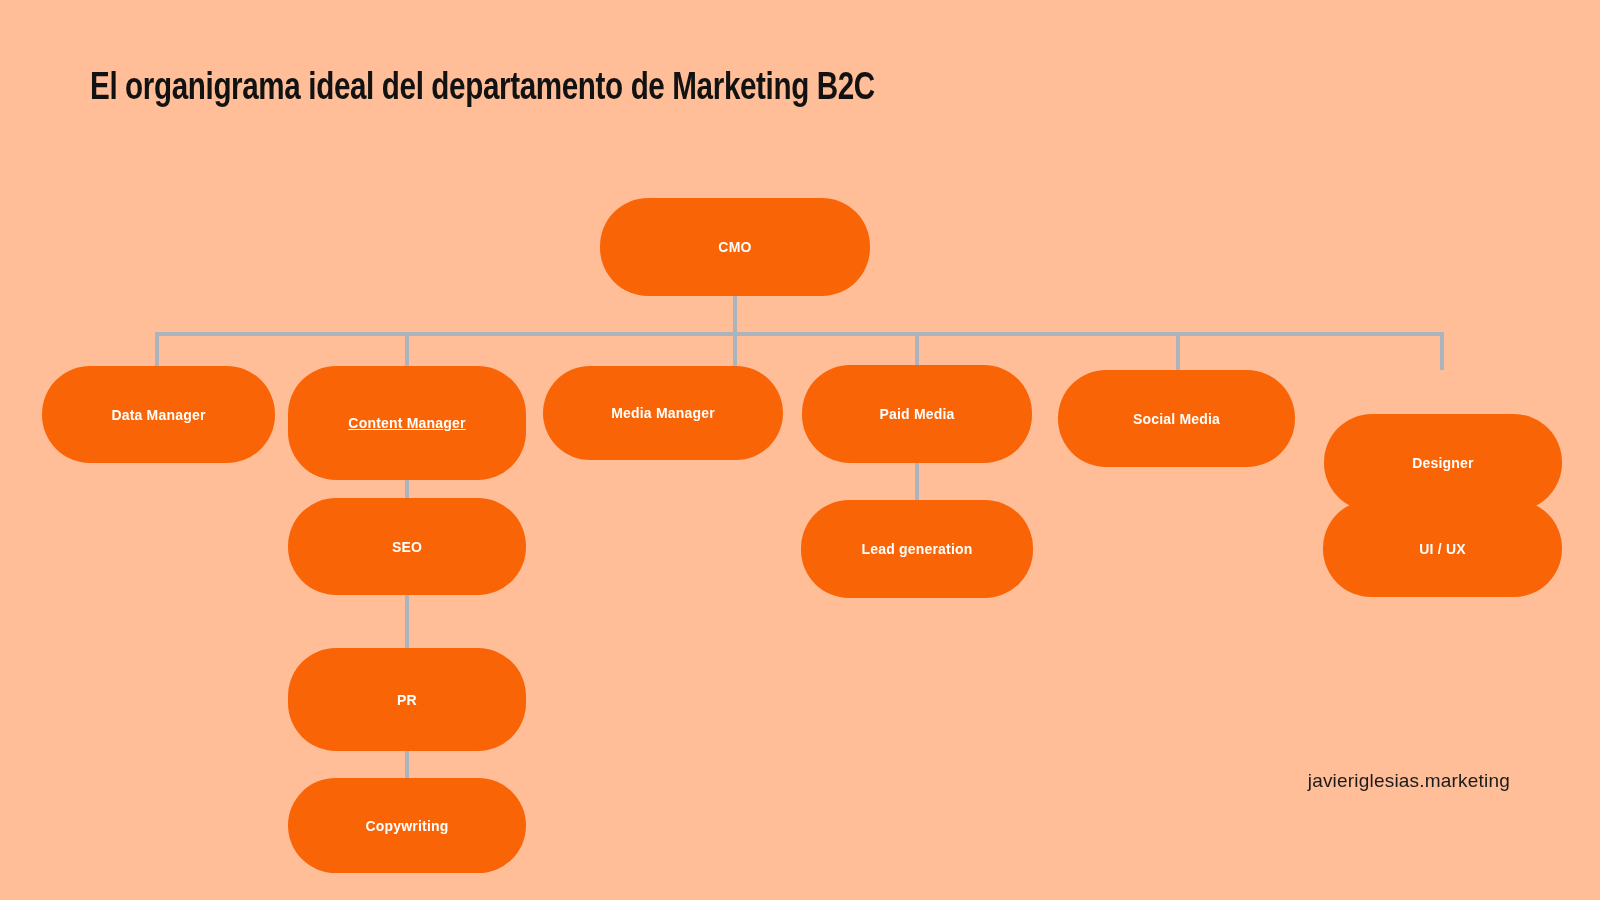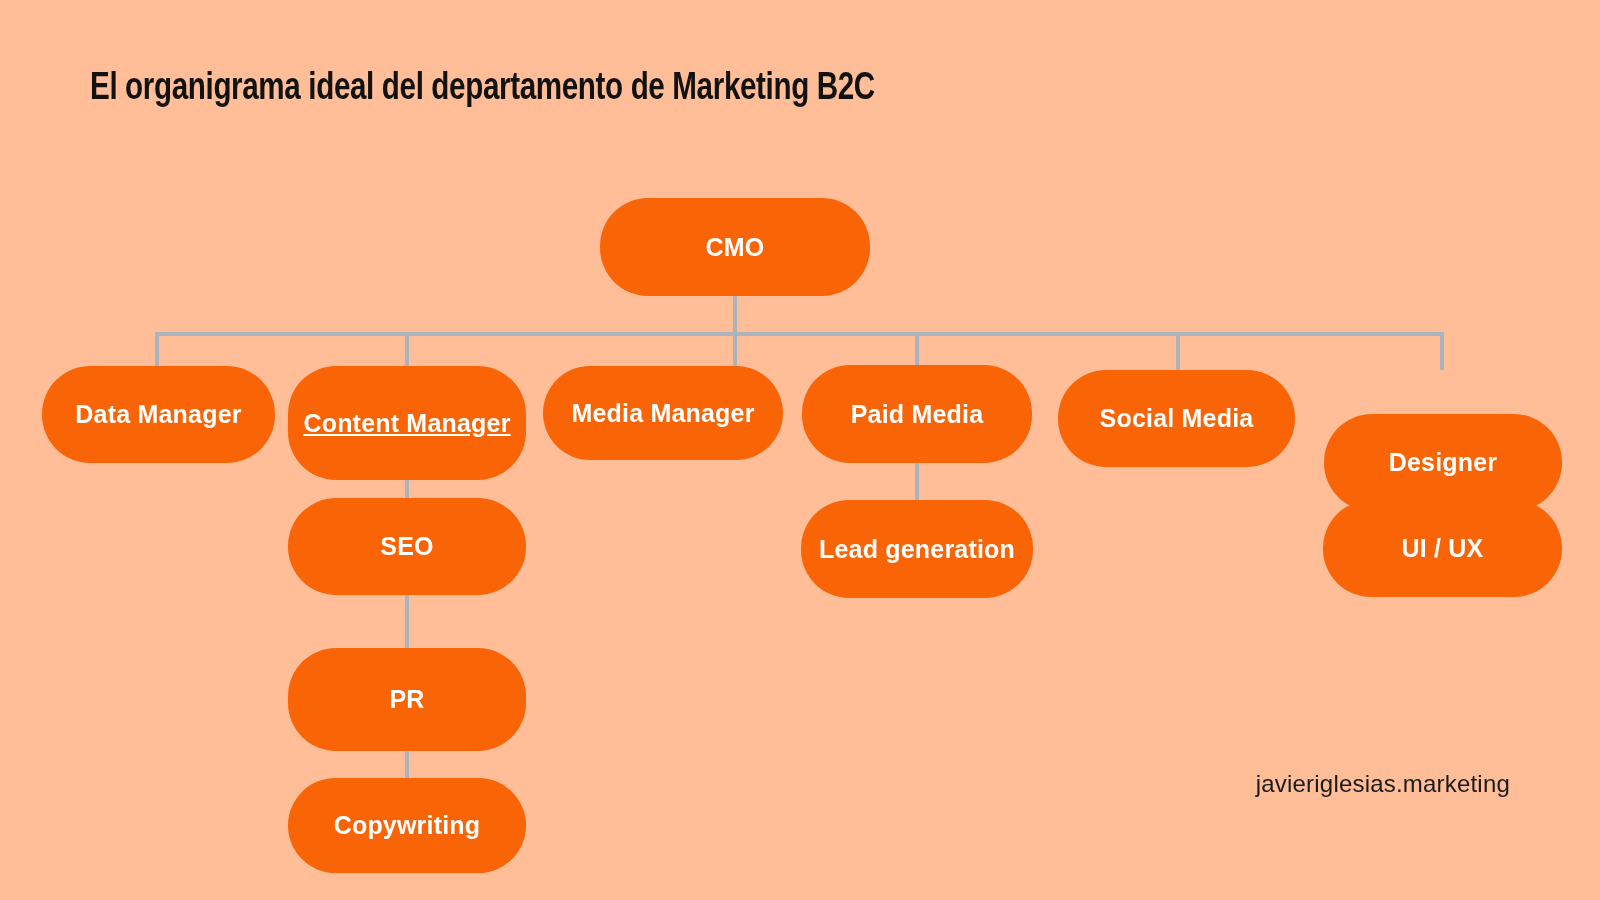--- a/index.html
+++ b/index.html
@@ -35,34 +35,34 @@
     white-space:nowrap;
   }
   .node{
     position:absolute;
     background:var(--node);
     color:var(--node-text);
     border-radius:48px;
     display:flex;
     align-items:center;
     justify-content:center;
-    font-size:25px;
+    font-size:14px;
     font-weight:700;
     letter-spacing:0.2px;
     white-space:nowrap;
   }
   .line{
     position:absolute;
     background:var(--line);
   }
   .watermark{
     position:absolute;
     right:90px;
     top:770px;
-    font-size:24px;
+    font-size:19px;
     font-weight:400;
     color:#1b1b1b;
     letter-spacing:0.2px;
   }
 </style>
 </head>
 <body>
 
 <div class="canvas">
 

